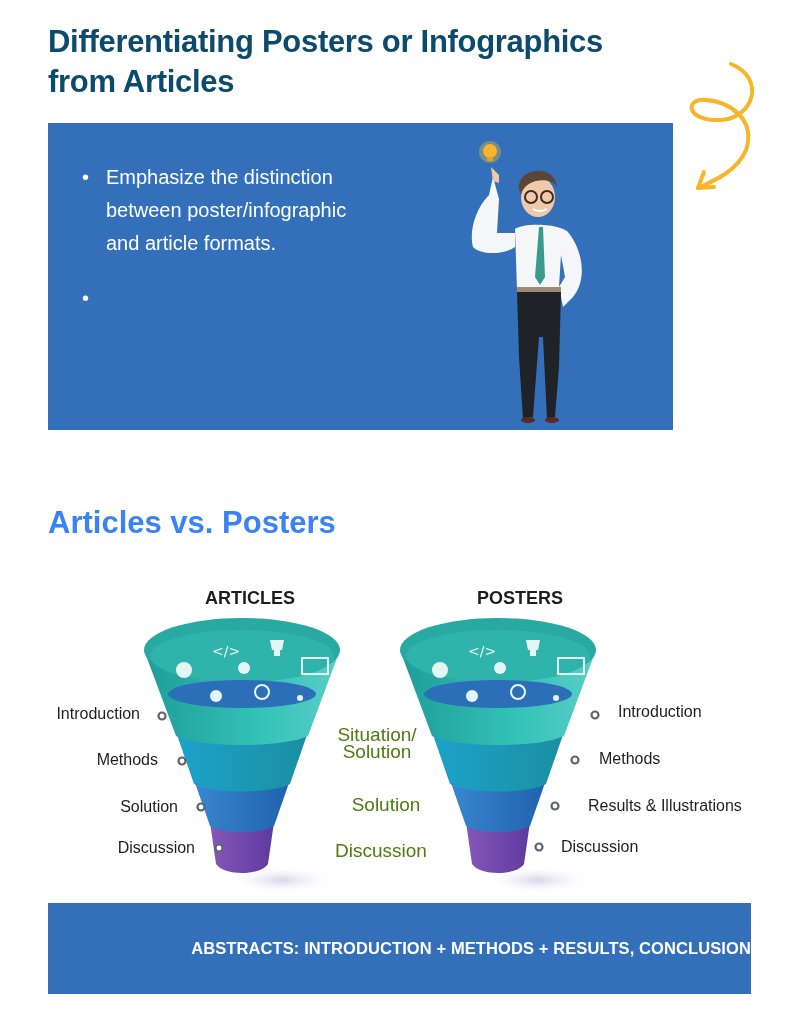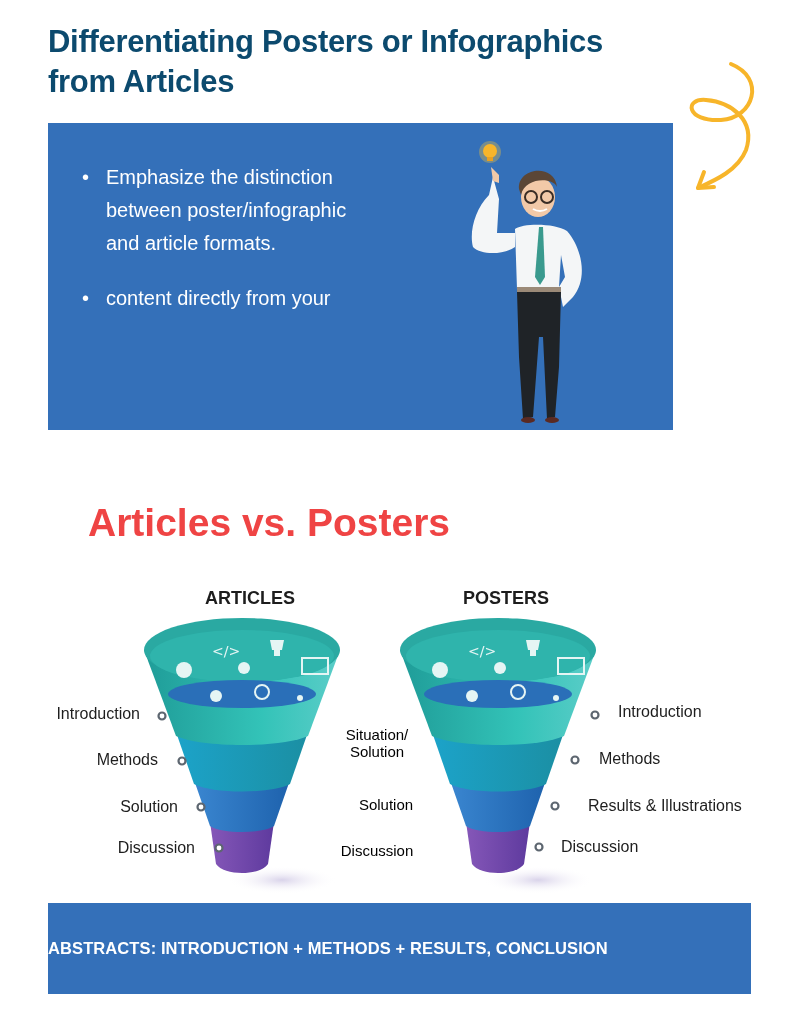--- a/index.html
+++ b/index.html
@@ -19,39 +19,39 @@
   }
   .tips-list { position: absolute; left: 28px; top: 38px; width: 345px; list-style: none; }
   .tips-list li {
     position: relative; padding-left: 30px; color: #ffffff;
     font-size: 20px; line-height: 33px; margin-bottom: 22px;
   }
   .tips-list li .bullet { position: absolute; left: 6px; top: 0; }
   .character { position: absolute; left: 415px; top: 14px; width: 130px; height: 290px; }
 
   .section-title {
-    position: absolute; left: 48px; top: 503px; color: #ef4444;
-    font-weight: 700; font-size: 39px; line-height: 40px; margin-left: 40px;
+    position: absolute; left: 48px; top: 503px; color: #3b82f6;
+    font-weight: 700; font-size: 31px; line-height: 40px;
   }
 
   .funnel-heading {
     position: absolute; top: 586px; color: #1d1d1d; font-weight: 700;
     font-size: 18px; line-height: 24px; text-align: center; width: 200px;
   }
   .funnel { position: absolute; top: 612px; width: 200px; height: 290px; }
 
   .label {
     position: absolute; color: #1e1e1e; font-size: 16px; line-height: 20px; white-space: nowrap;
   }
   .label.right-align { text-align: right; }
-  .label.small { font-size: 15px; line-height: 17px; color: #000000; text-align: center; }
+  .label.small { font-size: 19px; line-height: 17px; color: #4d7c0f; text-align: center; }
 
   .abstract-banner {
     position: absolute; left: 48px; top: 903px; width: 703px; height: 91px;
-    background: #3470b9; display: flex; align-items: center; justify-content: flex-start;
+    background: #3470b9; display: flex; align-items: center; justify-content: flex-end;
   }
   .abstract-banner span {
     color: #ffffff; font-weight: 700; font-size: 16.5px; letter-spacing: 0.1px;
   }
 </style>
 </head>
 <body>
 
 <div class="page-title">
   <div>Differentiating Posters or Infographics</div>
@@ -66,21 +66,20 @@
 <div class="tips-panel">
   <ul class="tips-list">
     <li>
       <span class="bullet">•</span>
       <div>Emphasize the distinction</div>
       <div>between poster/infographic</div>
       <div>and article formats.</div>
     </li>
     <li>
       <span class="bullet">•</span>
-      <div>content directly from your</div>
     </li>
   </ul>
 
   <svg class="character" viewBox="0 0 130 290">
 
     <g>
       <circle cx="27" cy="15" r="11" fill="#f7c23a" opacity="0.35"></circle>
       <circle cx="27" cy="14" r="7" fill="#f7b52a"></circle>
       <rect x="24" y="20" width="6" height="4" fill="#e8a020"></rect>
     </g>
@@ -101,21 +100,21 @@
 
     <path d="M54 155 L 98 155 L 96 230 L 92 280 L 84 282 L 80 200 L 76 200 L 70 280 L 60 282 L 56 220 Z" fill="#1f2327"></path>
     <ellipse cx="65" cy="283" rx="7" ry="3" fill="#5a2a22"></ellipse>
     <ellipse cx="89" cy="283" rx="7" ry="3" fill="#5a2a22"></ellipse>
   </svg>
 </div>
 
 <div class="section-title">Articles vs. Posters</div>
 
 <div class="funnel-heading" style="left:150px;text-align:center;">ARTICLES</div>
-<div class="funnel-heading" style="left:406px;">POSTERS</div>
+<div class="funnel-heading" style="left:420px;">POSTERS</div>
 
 <svg class="funnel" style="left:142px;" viewBox="0 0 200 290">
   <defs>
     <linearGradient id="tealA" x1="0" x2="1">
         <stop offset="0" stop-color="#1f9c98"></stop>
         <stop offset="0.6" stop-color="#33c3b8"></stop>
         <stop offset="1" stop-color="#5bcdc8"></stop>
       </linearGradient>
     <linearGradient id="tealB" x1="0" x2="1">
         <stop offset="0" stop-color="#1ca3c9"></stop>

